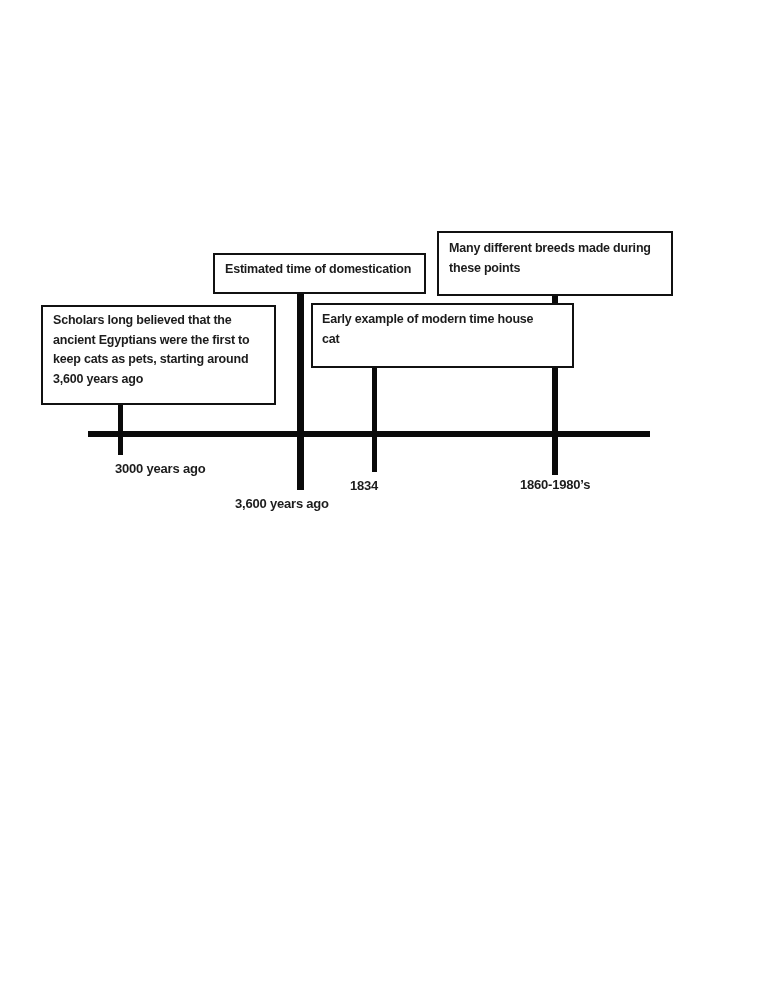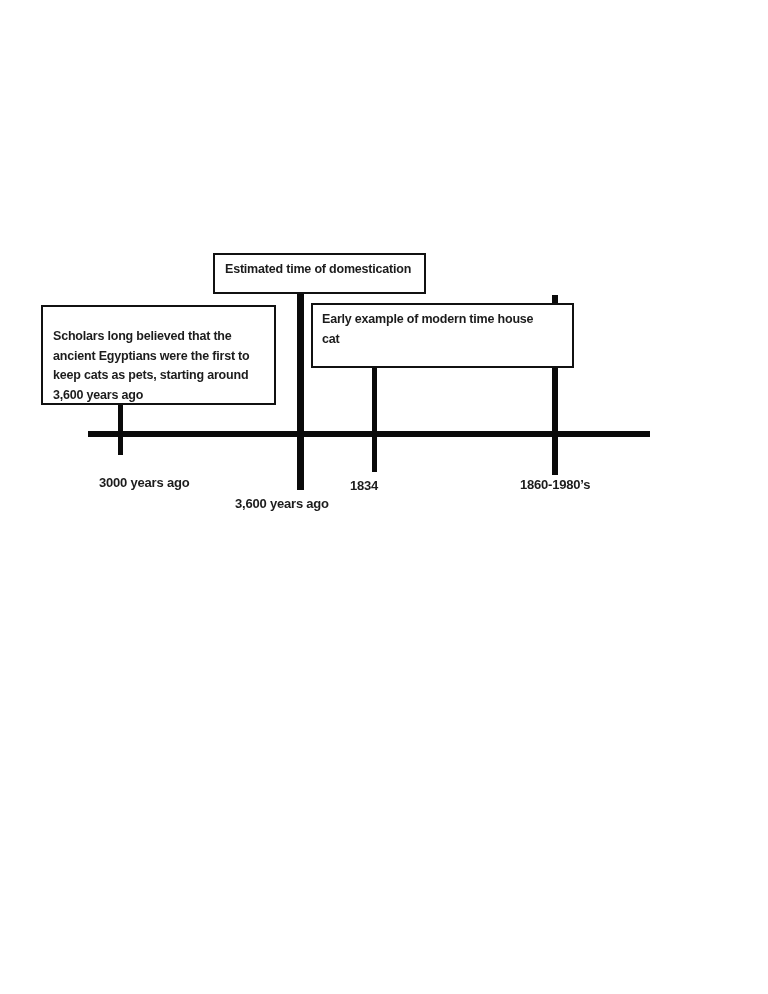--- a/index.html
+++ b/index.html
@@ -31,35 +31,35 @@
     box-sizing: border-box;
     border: 2px solid #111111;
     background: #ffffff;
     color: #1c1c1c;
     font-weight: bold;
     font-size: 12.5px;
     line-height: 19.5px;
     letter-spacing: -0.2px;
     white-space: pre-line;
   }
-  .box-scholars     { left: 41px;  top: 305px; width: 235px; height: 100px; padding: 20px 6px 0 10px; }
+  .box-scholars     { left: 41px;  top: 305px; width: 235px; height: 100px; padding: 4px 6px 0 10px; }
   .box-domestication{ left: 213px; top: 253px; width: 213px; height: 41px;  padding: 5px 2px 0 10px; }
   .box-breeds       { left: 437px; top: 231px; width: 236px; height: 65px;  padding: 6px 6px 0 10px; }
   .box-housecat     { left: 311px; top: 303px; width: 263px; height: 65px;  padding: 5px 6px 0 9px; }
   
   .axis-label {
     position: absolute;
     color: #1c1c1c;
     font-weight: bold;
     font-size: 13px;
     line-height: 16px;
     letter-spacing: -0.2px;
     white-space: nowrap;
   }
-  .lbl-3000 { left: 99px;  top: 461px; margin-top: 14px; }
+  .lbl-3000 { left: 115px;  top: 461px; }
   .lbl-3600 { left: 235px; top: 496px; }
   .lbl-1834 { left: 350px; top: 478px; }
   .lbl-1860 { left: 520px; top: 477px; }
 </style>
 </head>
 <body>
 
 <div class="page">
 
   <div class="stroke axis-line"></div>
@@ -68,20 +68,22 @@
   <div class="stroke conn-1834"></div>
   <div class="stroke conn-1860"></div>
 
   <div class="callout box-scholars">Scholars long believed that the
 ancient Egyptians were the first to
 keep cats as pets, starting around
 3,600 years ago</div>
 
   <div class="callout box-domestication">Estimated time of domestication</div>
 
+  <div class="callout box-breeds">Many different breeds made during
+these points</div>
 
   <div class="callout box-housecat">Early example of modern time house
 cat</div>
 
   <div class="axis-label lbl-3000">3000 years ago</div>
 
   <div class="axis-label lbl-3600">3,600 years ago</div>
 
   <div class="axis-label lbl-1834">1834</div>
 

